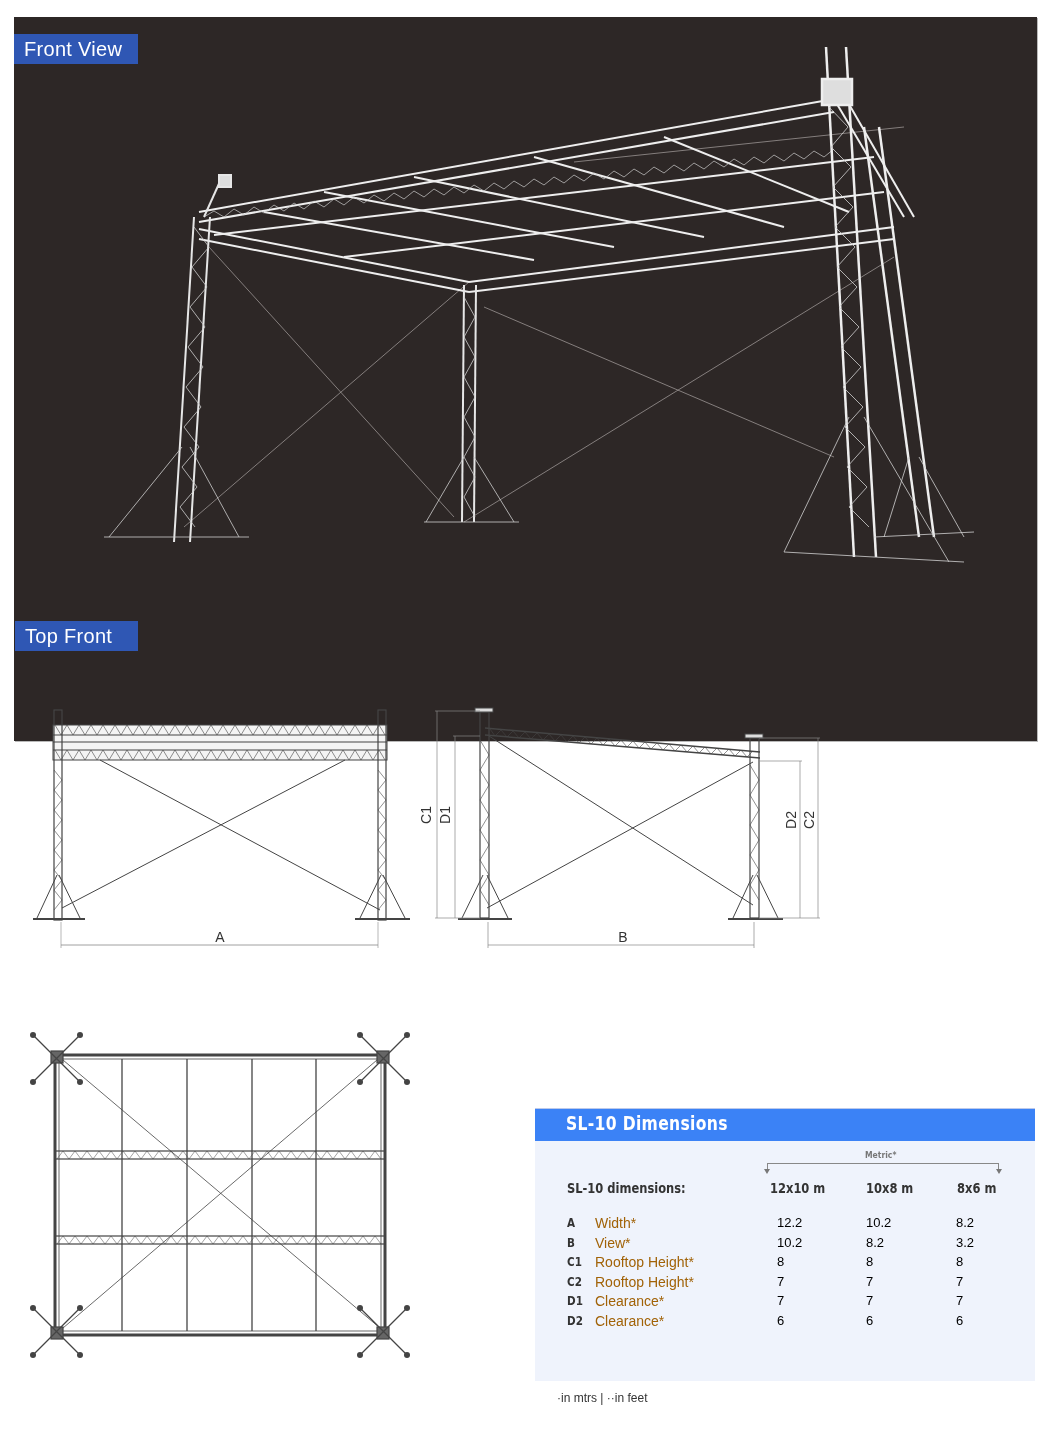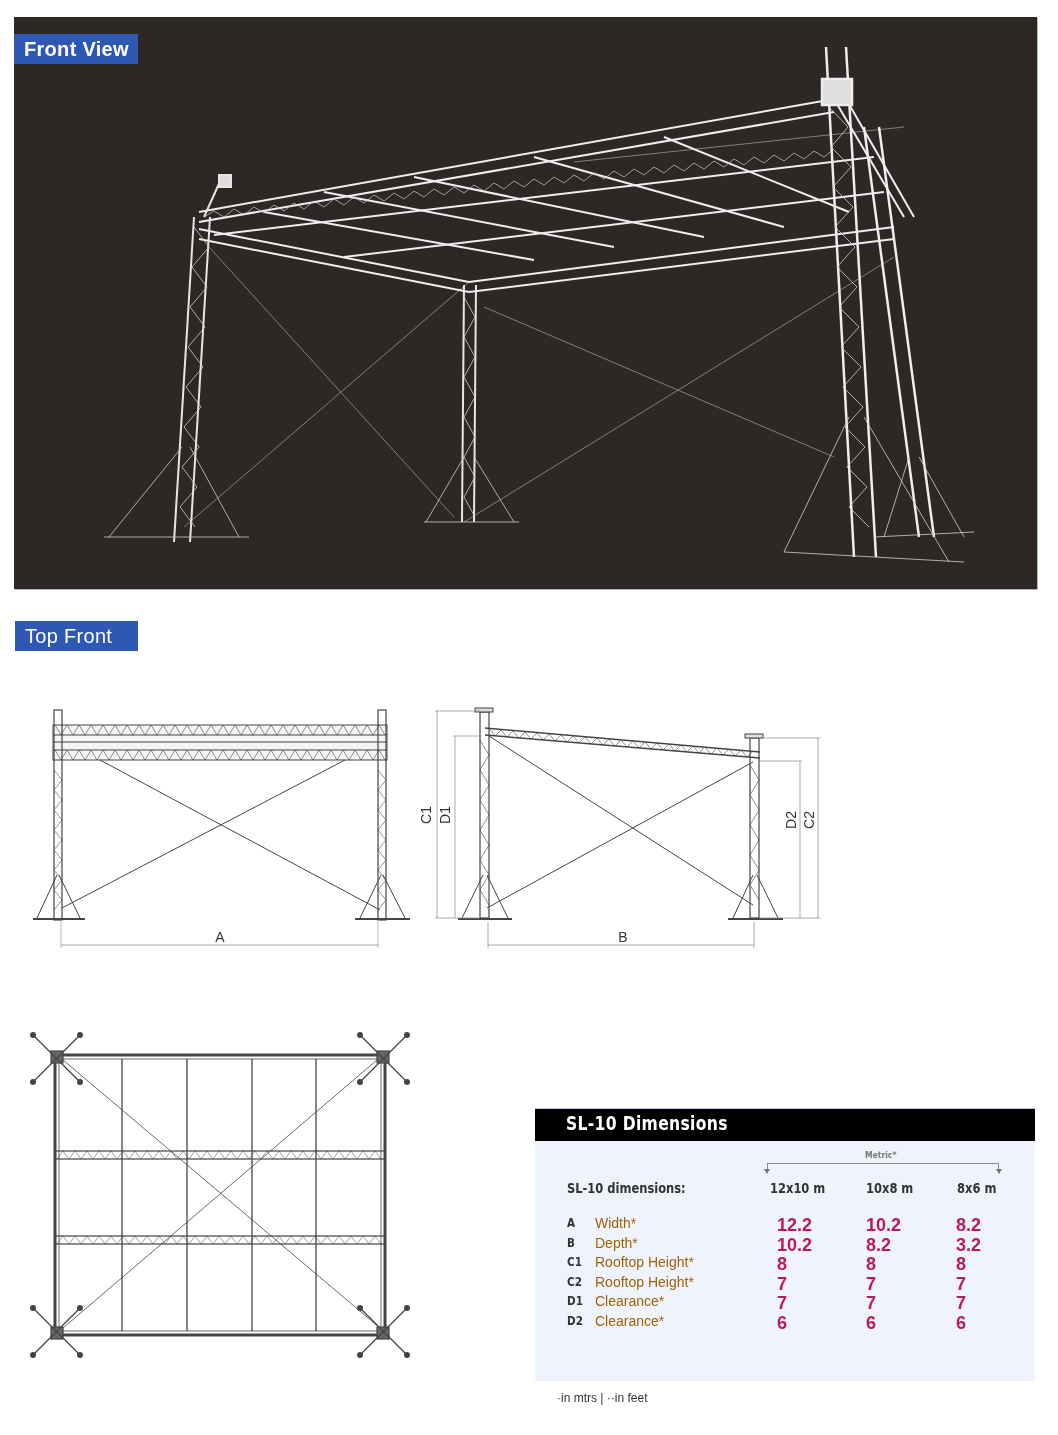--- a/index.html
+++ b/index.html
@@ -1,35 +1,35 @@
 <!DOCTYPE html>
 <html><head>
 <meta charset="utf-8">
 <style>
   html,body{margin:0;padding:0;background:#ffffff;}
   body{width:1058px;height:1435px;position:relative;overflow:hidden;font-family:"Liberation Sans",sans-serif;color:#333;}
   .section-label{position:absolute;background:#2f57b4;color:#fff;font-family:"Liberation Sans",sans-serif;font-size:20px;line-height:30px;height:30px;padding:0 0 0 10px;box-sizing:border-box;letter-spacing:0.3px;}
-  #photo{position:absolute;left:14px;top:17px;width:1023px;height:572px;background:#2d2726;box-shadow:1px 1px 0 #b9b9b9;overflow:hidden;font-weight:bold;}
+  #photo{position:absolute;left:14px;top:17px;width:1023px;height:724px;background:#2d2726;box-shadow:1px 1px 0 #b9b9b9;overflow:hidden;}
   #photo svg{position:absolute;left:0;top:0;}
   .drawing{position:absolute;}
   .drawing svg{display:block;}
   .dimtext{font-family:"Liberation Sans",sans-serif;font-size:14px;fill:#333;}
   #panel{position:absolute;left:535px;top:1108px;width:500px;height:273px;background:#eff3fc;}
-  #panel-head{position:absolute;left:0;top:0;width:500px;height:33px;background:#000000;border-top:1px solid #bcc9ea;box-sizing:border-box;}
+  #panel-head{position:absolute;left:0;top:0;width:500px;height:33px;background:#3b82f6;border-top:1px solid #bcc9ea;box-sizing:border-box;}
   #panel-title{position:absolute;left:31px;top:3px;color:#fff;font-family:"DejaVu Sans",sans-serif;font-weight:bold;font-size:19px;letter-spacing:0.4px;transform:scaleX(0.82);transform-origin:left center;white-space:nowrap;}
   .metric-label{position:absolute;left:330px;top:42px;font-family:"DejaVu Sans",sans-serif;font-weight:bold;font-size:9px;color:#777;transform:scaleX(0.85);transform-origin:left center;}
   .metric-bracket{position:absolute;left:232px;top:55px;width:232px;height:8px;border-top:1px solid #888;}
   .metric-bracket:before,.metric-bracket:after{content:"";position:absolute;top:0;width:1px;height:6px;background:#888;}
   .metric-bracket:before{left:0;} .metric-bracket:after{right:0;}
   .arrow{position:absolute;top:61px;width:0;height:0;border-left:3px solid transparent;border-right:3px solid transparent;border-top:5px solid #777;}
   .hdr{position:absolute;top:72px;font-family:"DejaVu Sans",sans-serif;font-weight:bold;font-size:14px;color:#333;transform:scaleX(0.82);transform-origin:left center;white-space:nowrap;}
   .row{position:absolute;left:0;width:500px;height:20px;}
   .code{position:absolute;left:32px;font-family:"DejaVu Sans",sans-serif;font-weight:bold;font-size:13px;color:#333;transform:scaleX(0.8);transform-origin:left center;}
   .rlabel{position:absolute;left:60px;font-size:14px;color:#a16207;}
-  .val{position:absolute;font-size:18px;color:#be185d;font-weight:bold;}
+  .val{position:absolute;font-size:13px;color:#000000;}
   #footnote{position:absolute;left:557px;top:1391px;font-size:12px;color:#333;}
 </style>
 </head>
 <body>
 
 <div id="photo">
   <svg width="1023" height="564" viewBox="0 0 1023 564">
     <defs>
       <pattern id="trussH" width="10" height="10" patternUnits="userSpaceOnUse">
         <path d="M0,10 L5,0 L10,10" fill="none" stroke="#d9d9d9" stroke-width="1"></path>
@@ -271,21 +271,21 @@
 
   <div class="row" style="top:107px;">
     <span class="code">A</span>
     <span class="rlabel">Width*</span>
     <span class="val" style="left:242px;">12.2</span>
     <span class="val" style="left:331px;">10.2</span>
     <span class="val" style="left:421px;">8.2</span>
   </div>
   <div class="row" style="top:127px;">
     <span class="code">B</span>
-    <span class="rlabel">Depth*</span>
+    <span class="rlabel">View*</span>
     <span class="val" style="left:242px;">10.2</span>
     <span class="val" style="left:331px;">8.2</span>
     <span class="val" style="left:421px;">3.2</span>
   </div>
   <div class="row" style="top:146px;">
     <span class="code">C1</span>
     <span class="rlabel">Rooftop Height*</span>
     <span class="val" style="left:242px;">8</span>
     <span class="val" style="left:331px;">8</span>
     <span class="val" style="left:421px;">8</span>

